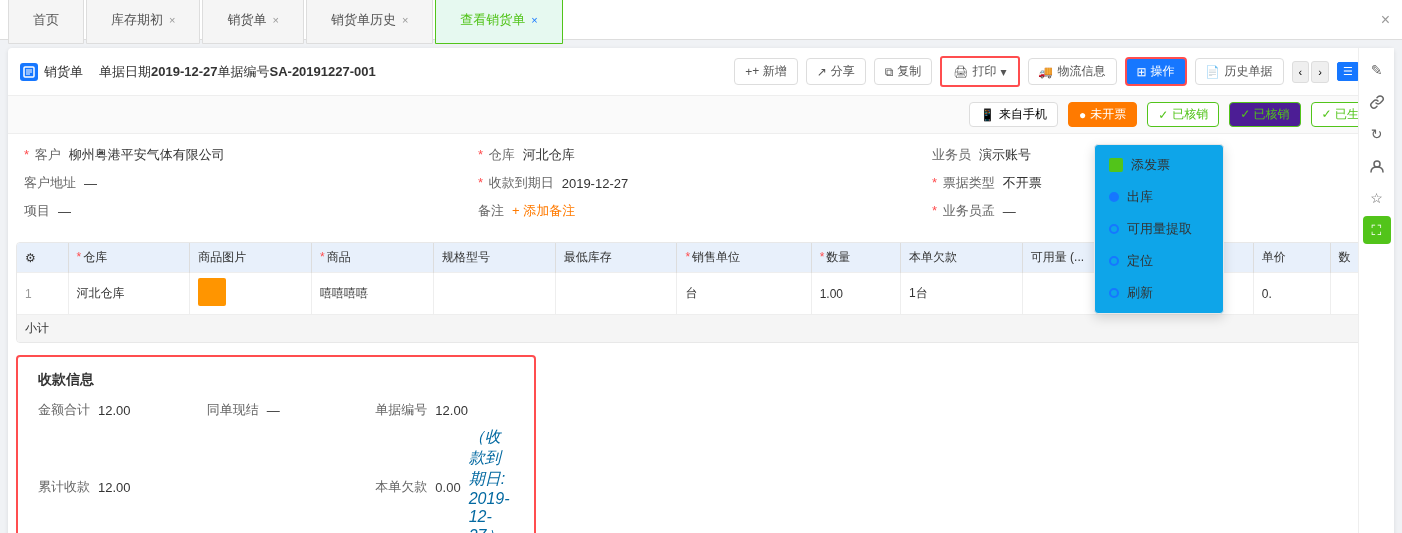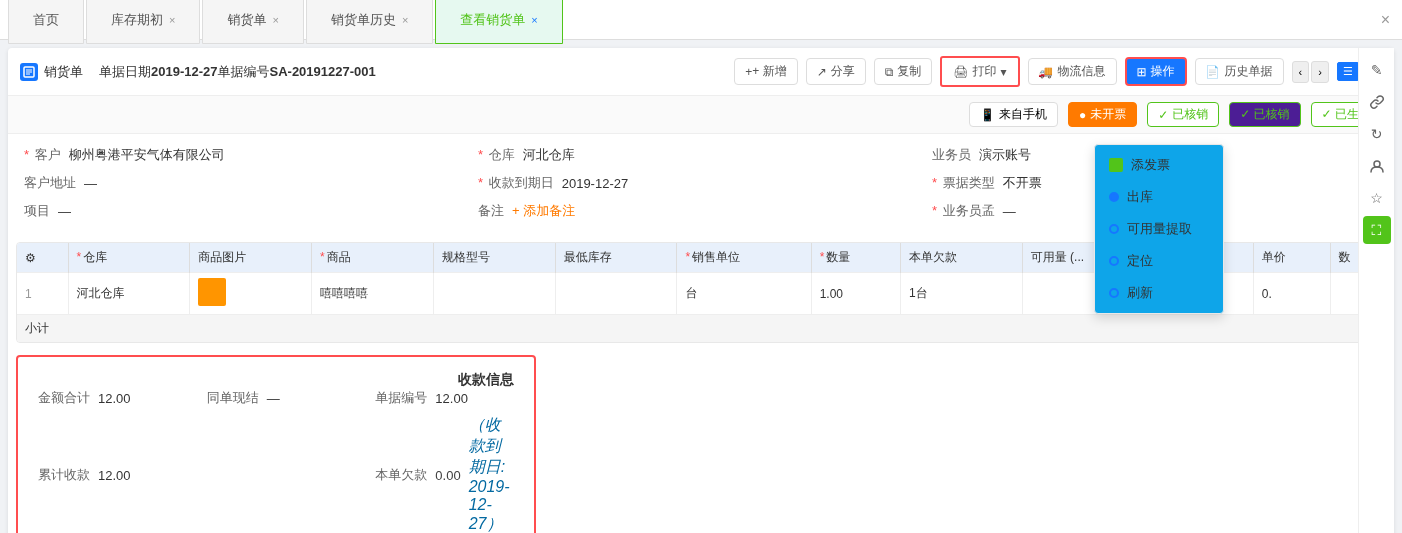--- a/index.html
+++ b/index.html
@@ -87,21 +87,21 @@
     .gear-cell { color: #999; }
 
     
     .prod-img { width: 28px; height: 28px; background: #ff9500; border-radius: 2px; display: inline-block; }
 
     
     .collection-box {
       margin: 12px 8px; border: 2px solid #ff4d4f; border-radius: 4px;
       padding: 14px 20px; max-width: 520px;
     }
-    .collection-title { font-weight: bold; font-size: 14px; margin-bottom: 0; text-align: right; }
+    .collection-title { font-weight: bold; font-size: 14px; margin-bottom: 12px; }
     .collection-grid { display: grid; grid-template-columns: 1fr 1fr 1fr; gap: 8px 30px; }
     .collection-row { display: flex; align-items: center; gap: 8px; font-size: 13px; }
     .collection-label { color: #666; white-space: nowrap; }
     .collection-value { color: #333; }
     .overdue-value { color: #404040; }
     .overdue-hint { color: #0369a1; font-size: 16px; font-style: italic; }
 
     
     .dropdown-menu {
       position: absolute; top: 96px; right: 170px; background: #0ea5e9;

